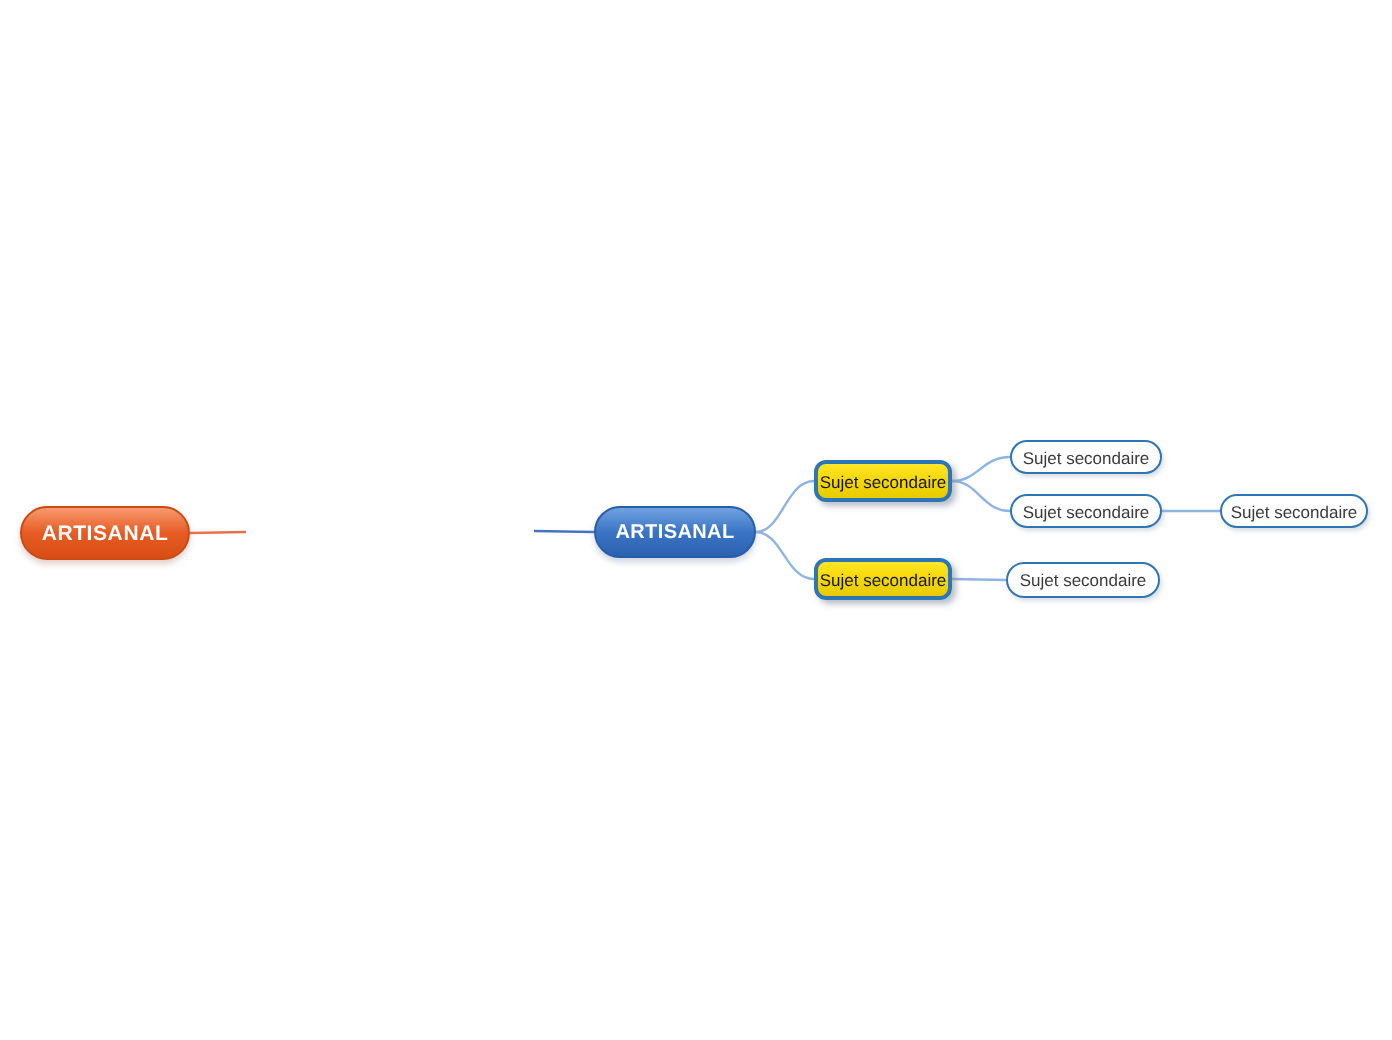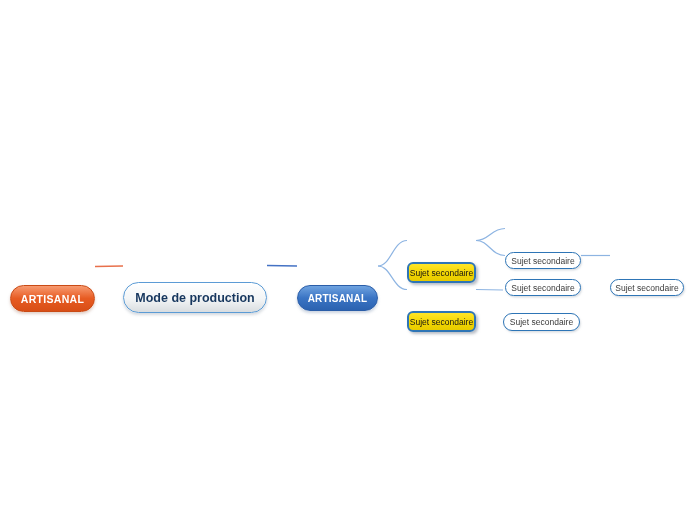--- a/index.html
+++ b/index.html
@@ -22,21 +22,20 @@
     pointer-events: none;
   }
   .node {
     position: absolute;
     display: flex;
     align-items: center;
     justify-content: center;
     box-sizing: border-box;
     white-space: nowrap;
     cursor: default;
-    margin-top: 32px;
   }
   
   .node-industriel {
     left: 10px; top: 253px;
     width: 85px; height: 27px;
     border-radius: 14px;
     background: linear-gradient(180deg, #F79A70 0%, #E75B22 50%, #D84E16 100%);
     border: 1px solid #C94A15;
     box-shadow: 0 2px 3px rgba(170,120,100,0.35);
     color: #ffffff;
@@ -105,21 +104,20 @@
     <path d="M378,266 C391,266 393,240.5 407,240.5" stroke="#8DB4E2" stroke-width="1.2" fill="none"></path>
     <path d="M378,266 C391,266 393,289.5 407,289.5" stroke="#8DB4E2" stroke-width="1.2" fill="none"></path>
     <path d="M476,240.5 C489,240.5 491,228.5 505,228.5" stroke="#8DB4E2" stroke-width="1.2" fill="none"></path>
     <path d="M476,240.5 C489,240.5 491,255.5 505,255.5" stroke="#8DB4E2" stroke-width="1.2" fill="none"></path>
     <path d="M581,255.5 L610,255.5" stroke="#8DB4E2" stroke-width="1.2" fill="none"></path>
     <path d="M476,289.5 L503,290" stroke="#8DB4E2" stroke-width="1.2" fill="none"></path>
   </svg>
 
   <div class="node node-industriel">ARTISANAL</div>
 
-  <div class="node node-root">Mode de production</div>
 
   <div class="node node-artisanal">ARTISANAL</div>
 
   <div class="node node-yellow node-yellow-1">Sujet secondaire</div>
 
   <div class="node node-yellow node-yellow-2">Sujet secondaire</div>
 
   <div class="node node-outline node-white-a">Sujet secondaire</div>
 
   <div class="node node-outline node-white-b">Sujet secondaire</div>

